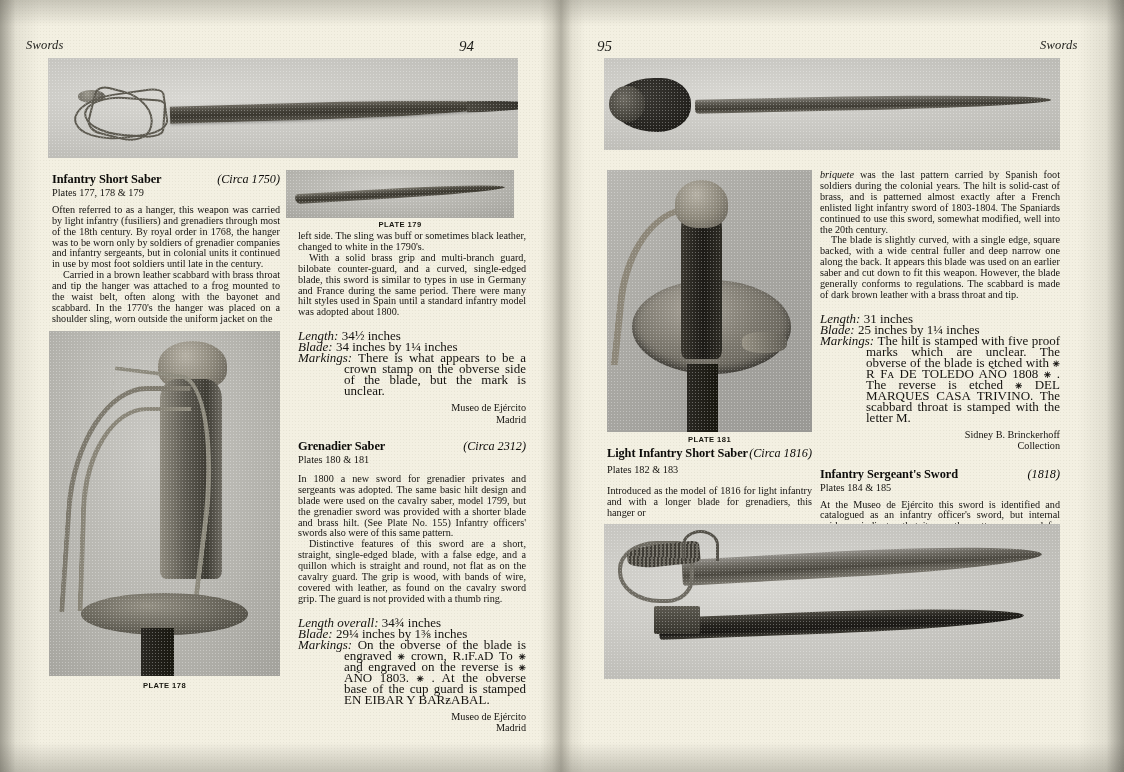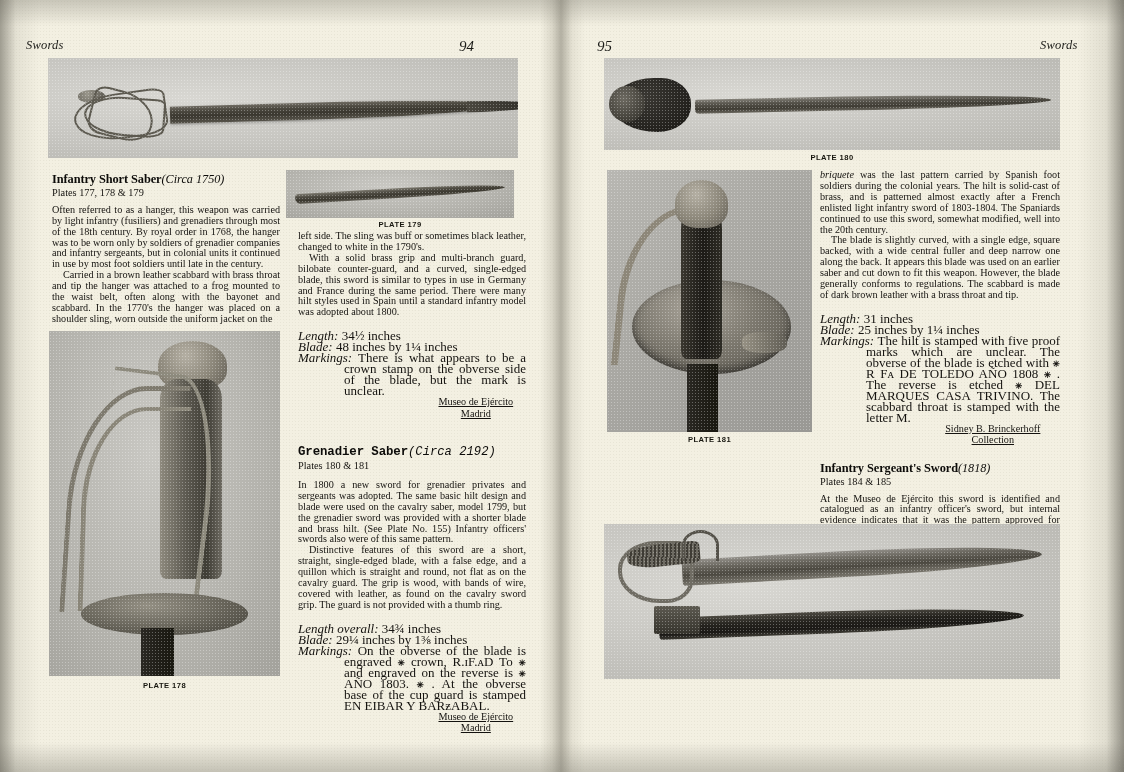--- a/index.html
+++ b/index.html
@@ -71,21 +71,21 @@
     text-align: justify;
     text-justify: inter-word;
     hyphens: manual;
   }
   .col p { margin: 0; }
   .col p.ind { text-indent: 11px; }
   .col p.noind { text-indent: 0; }
 
   .entry-head {
     display: flex;
-    justify-content: flex-start;
+    justify-content: space-between;
     align-items: baseline;
     margin-top: 2px;
     margin-bottom: 3px;
   }
   .entry-title {
     font-weight: bold;
     font-size: 12.4px;
     letter-spacing: -0.1px;
     color: #0d0c0a;
   }
@@ -103,26 +103,25 @@
     font-size: 13px;
     line-height: 11px;
   }
   .spec .lbl { font-style: italic; }
   .spec .hang {
     padding-left: 26px;
     text-indent: -26px;
     text-align: justify;
   }
   .credit {
-    margin-top: 0;
+    margin-top: 6px;
     padding-left: 56%;
     font-size: 10.2px;
     line-height: 11.4px;
-    text-align: center;
-    text-decoration: underline;
+    text-align: right;
   }
 
   
   .plate { position: absolute; }
   .photo {
     position: relative;
     width: 100%;
     height: 100%;
     overflow: hidden;
     background: #bcbcb8;
@@ -339,32 +338,32 @@
       </div>
     </div>
     <div class="plate-cap" style="left:49px; top:681px; width:231px;">PLATE 178</div>
 
     <div class="col" style="left:298px; top:231px; width:228px;">
       <p class="noind">left side. The sling was buff or sometimes black leather, changed to white in the 1790's.</p>
       <p class="ind">With a solid brass grip and multi-branch guard, bilobate counter-guard, and a curved, single-edged blade, this sword is similar to types in use in Germany and France during the same period. There were many hilt styles used in Spain until a standard infantry model was adopted about 1800.</p>
 
       <div class="spec">
         <div class="hang"><span class="lbl">Length:</span> <span>34½ inches</span></div>
-        <div class="hang"><span class="lbl">Blade:</span> <span>48 inches by 1¼ inches</span></div>
+        <div class="hang"><span class="lbl">Blade:</span> <span>34 inches by 1¼ inches</span></div>
         <div class="hang" style="padding-left:46px; text-indent:-46px;"><span class="lbl">Markings:</span> <span>There is what appears to be a crown stamp on the obverse side of the blade, but the mark is unclear.</span></div>
       </div>
 
       <div class="credit">
         <div>Museo de Ejército</div>
         <div>Madrid</div>
       </div>
 
-      <div class="entry-head" style="margin-top:28px;font-family:Liberation Mono, monospace;">
+      <div class="entry-head" style="margin-top:16px;">
         <span class="entry-title">Grenadier Saber</span>
-        <span class="entry-date">(Circa 2192)</span>
+        <span class="entry-date">(Circa 2312)</span>
       </div>
       <div class="plates-line">Plates 180 &amp; 181</div>
       <p class="noind" style="margin-top:8px;">In 1800 a new sword for grenadier privates and sergeants was adopted. The same basic hilt design and blade were used on the cavalry saber, model 1799, but the grenadier sword was provided with a shorter blade and brass hilt. (See Plate No. 155) Infantry officers' swords also were of this same pattern.</p>
       <p class="ind">Distinctive features of this sword are a short, straight, single-edged blade, with a false edge, and a quillon which is straight and round, not flat as on the cavalry guard. The grip is wood, with bands of wire, covered with leather, as found on the cavalry sword grip. The guard is not provided with a thumb ring.</p>
 
       <div class="spec">
         <div class="hang" style="padding-left:0; text-indent:0;"><span class="lbl">Length overall:</span> <span>34¾ inches</span></div>
         <div class="hang" style="padding-left:0; text-indent:0;"><span class="lbl">Blade:</span> <span>29¼ inches by 1⅜ inches</span></div>
         <div class="hang" style="padding-left:46px; text-indent:-46px;"><span class="lbl">Markings:</span> <span>On the obverse of the blade is engraved ⁕ crown, R.ɪF.ᴀD To ⁕ and engraved on the reverse is ⁕ AÑO 1803. ⁕ . At the obverse base of the cup guard is stamped EN EIBAR Y BARƶABAL.</span></div>
       </div>
@@ -379,35 +378,42 @@
     <div class="runhead" style="left:1040px; top:38px;">Swords</div>
 
     <div class="plate" style="left:604px; top:58px; width:456px; height:92px;">
       <div class="photo bg-light">
         <div class="blade180"></div>
         <div class="cup180"></div>
         <div style="position:absolute; left:1%; top:30%; width:8%; height:40%; border-radius:50%; background:radial-gradient(circle at 40% 35%,#6d6a61,#2e2c26);"></div>
         <div class="noise"></div>
       </div>
     </div>
-    <div class="plate-cap" style="left:604px; top:153px; width:456px;">PLATE 180</div>
 
     <div class="plate" style="left:607px; top:170px; width:205px; height:262px;">
       <div class="photo p181-bg">
         <div class="p181-knuckle"></div>
         <div class="p181-cup"></div>
         <div class="p181-grip"></div>
         <div class="p181-pommel"></div>
         <div style="position:absolute; left:66%; top:62%; width:22%; height:8%; border-radius:40%; background:linear-gradient(90deg,#969184,#605d54);"></div>
         <div class="p181-tang"></div>
         <div class="noise"></div>
       </div>
     </div>
     <div class="plate-cap" style="left:607px; top:435px; width:205px;">PLATE 181</div>
 
+    <div class="col" style="left:607px; top:446px; width:205px;">
+      <div class="entry-head">
+        <span class="entry-title">Light Infantry Short Saber</span>
+        <span class="entry-date">(Circa 1816)</span>
+      </div>
+      <div class="plates-line" style="margin-top:6px;">Plates 182 &amp; 183</div>
+      <p class="noind" style="margin-top:10px;">Introduced as the model of 1816 for light infantry and with a longer blade for grenadiers, this hanger or</p>
+    </div>
 
     <div class="col" style="left:820px; top:170px; width:240px;">
       <p class="noind"><span style="font-style:italic;">briquete</span> <span id="rp-lead-rest">was the last pattern carried by Spanish foot soldiers during the colonial years. The hilt is solid-cast of brass, and is patterned almost exactly after a French enlisted light infantry sword of 1803-1804. The Spaniards continued to use this sword, somewhat modified, well into the 20th century.</span></p>
       <p class="ind">The blade is slightly curved, with a single edge, square backed, with a wide central fuller and deep narrow one along the back. It appears this blade was used on an earlier saber and cut down to fit this weapon. However, the blade generally conforms to regulations. The scabbard is made of dark brown leather with a brass throat and tip.</p>
 
       <div class="spec">
         <div class="hang" style="padding-left:0; text-indent:0;"><span class="lbl">Length:</span> <span>31 inches</span></div>
         <div class="hang" style="padding-left:0; text-indent:0;"><span class="lbl">Blade:</span> <span>25 inches by 1¼ inches</span></div>
         <div class="hang" style="padding-left:46px; text-indent:-46px;"><span class="lbl">Markings:</span> <span>The hilt is stamped with five proof marks which are unclear. The obverse of the blade is etched with ⁕ R Fᴀ DE TOLEDO AÑO 1808 ⁕ . The reverse is etched ⁕ DEL MARQUES CASA TRIVINO. The scabbard throat is stamped with the letter M.</span></div>
       </div>

